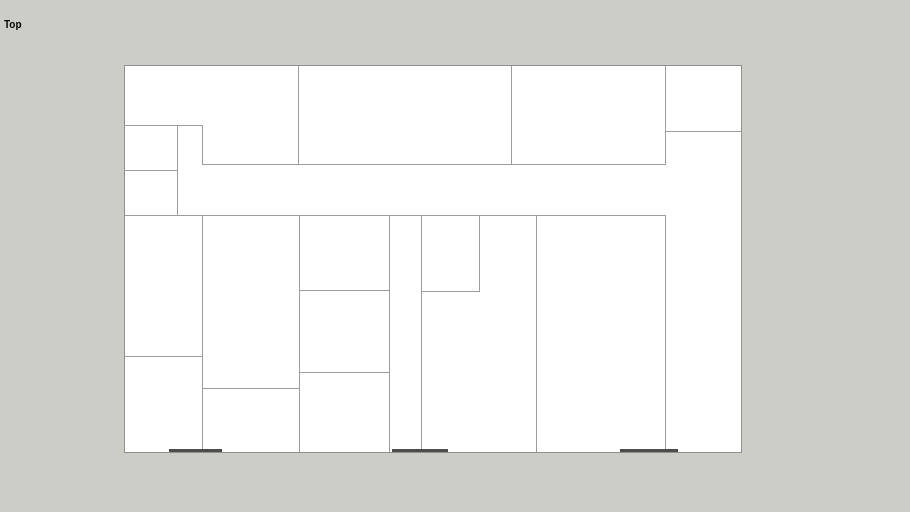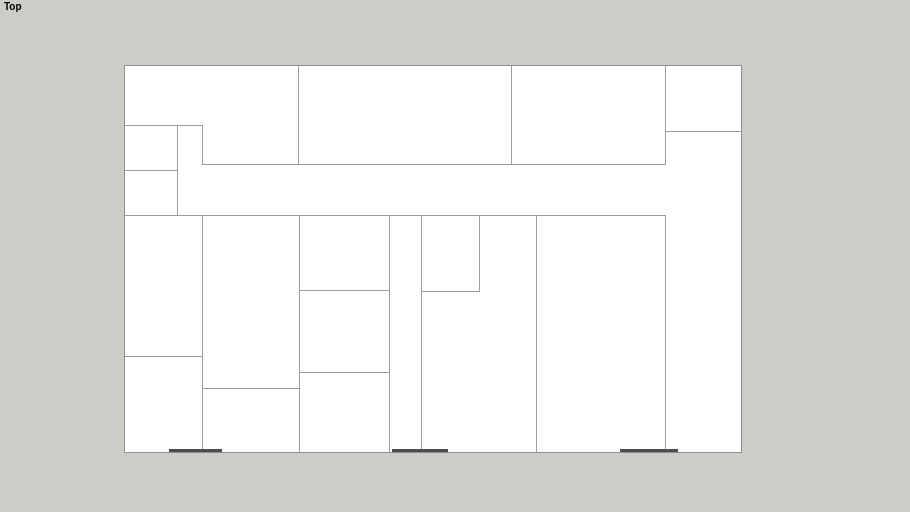--- a/index.html
+++ b/index.html
@@ -31,21 +31,21 @@
     position: absolute;
   }
   .thick-edge {
     position: absolute;
   }
 </style>
 </head>
 <body>
 
 <div class="viewport" style="background: rgb(204, 205, 198);">
-  <span class="view-label" style="color: rgb(0, 0, 0);">Top</span>
+  <span class="view-label" style="color: rgb(0, 0, 0); margin-top: 18px;">Top</span>
   <div class="plan" style="left: 124px; top: 65px; width: 616px; height: 386px; background: rgb(255, 255, 255); border-color: rgb(143, 143, 143);">
       <div class="wall" style="left: 173px; top: 0px; width: 1px; height: 98px; background: rgb(157, 157, 157);"></div>
       <div class="wall" style="left: 386px; top: 0px; width: 1px; height: 98px; background: rgb(157, 157, 157);"></div>
       <div class="wall" style="left: 540px; top: 0px; width: 1px; height: 98px; background: rgb(157, 157, 157);"></div>
       <div class="wall" style="left: 77px; top: 59px; width: 1px; height: 40px; background: rgb(157, 157, 157);"></div>
       <div class="wall" style="left: 52px; top: 59px; width: 1px; height: 90px; background: rgb(157, 157, 157);"></div>
       <div class="wall" style="left: 0px; top: 59px; width: 77px; height: 1px; background: rgb(157, 157, 157);"></div>
       <div class="wall" style="left: 540px; top: 65px; width: 76px; height: 1px; background: rgb(157, 157, 157);"></div>
       <div class="wall" style="left: 77px; top: 98px; width: 464px; height: 1px; background: rgb(157, 157, 157);"></div>
       <div class="wall" style="left: 0px; top: 104px; width: 53px; height: 1px; background: rgb(157, 157, 157);"></div>

